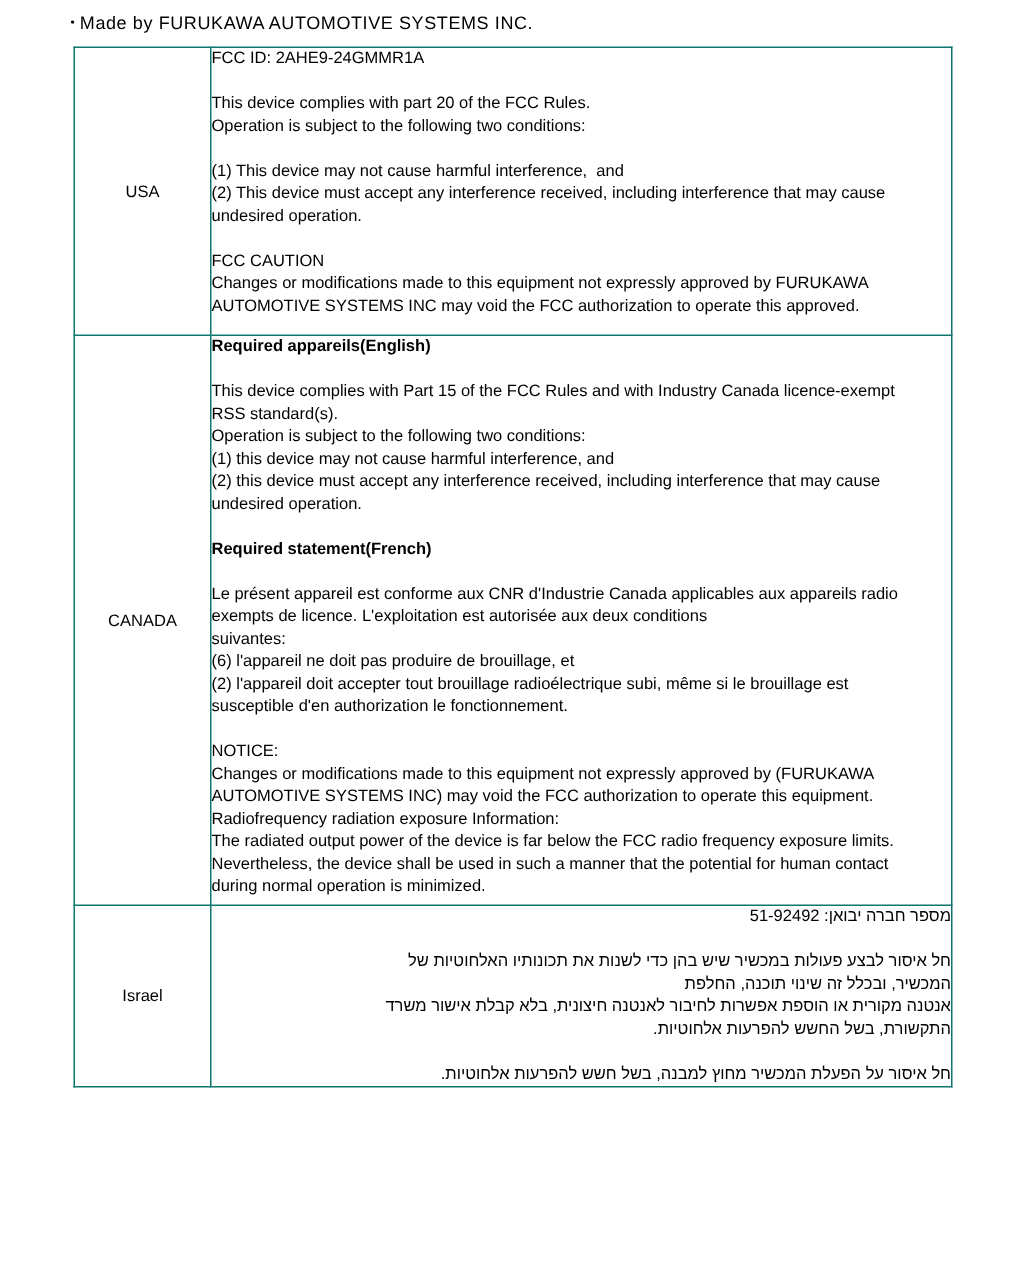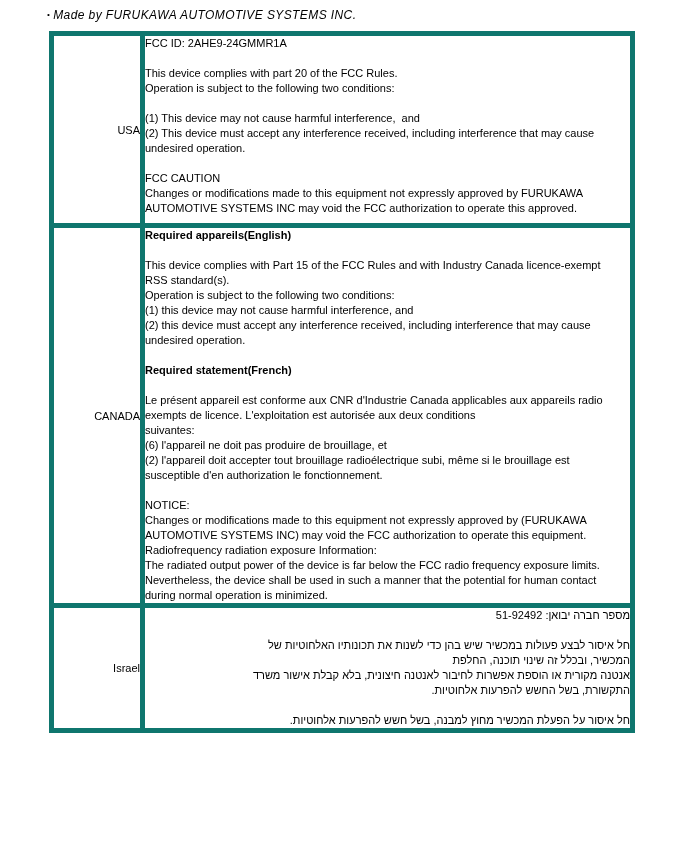--- a/index.html
+++ b/index.html
@@ -3,32 +3,32 @@
 <meta charset="utf-8">
 <style>
   html,body { margin:0; padding:0; background:#ffffff; }
   .page {
     position:relative; width:682px; height:852px; background:#ffffff;
     font-family:"Liberation Sans","DejaVu Sans",sans-serif; color:#000;
     overflow:hidden;
   }
   .made-by {
     position:absolute; left:47px; top:8px;
-    font-size:12px; letter-spacing:0.4px; white-space:pre; color:#000;font-style:italic;
+    font-size:12px; letter-spacing:0.4px; white-space:pre; color:#000;
   }
   .made-by .bullet { font-size:8px; vertical-align:2px; margin-right:3px; }
   table.ctable {
     position:absolute; left:49px; top:31px; width:586px;
     border-collapse:collapse; table-layout:fixed;
   }
   table.ctable td {
-    border:5px solid #0f766e; box-sizing:border-box; padding:0;
+    border:1px solid #0f766e; box-sizing:border-box; padding:0;
   }
   td.label-cell {
-    width:91px; vertical-align:middle; text-align:right;
+    width:91px; vertical-align:middle; text-align:center;
     padding:2px 2px 2px 3px; font-size:11px; line-height:14px;
   }
   td.content-cell {
     vertical-align:top; padding:5px 5px 3px 4px;
   }
   td.content-cell.rtl { direction:rtl; text-align:right;padding-left:46px; }
   .line {
     font-size:11px; line-height:15px; height:15px;
     white-space:pre; color:#000;
   }

